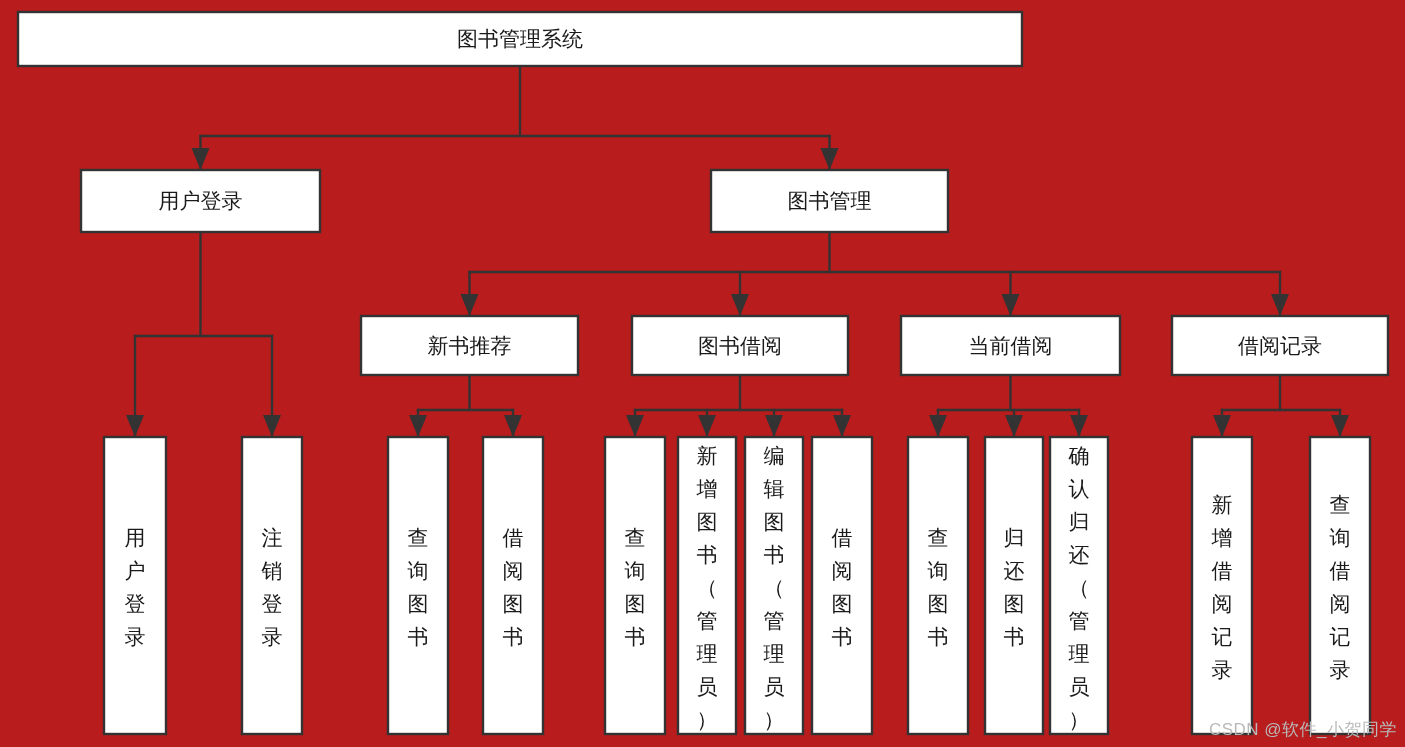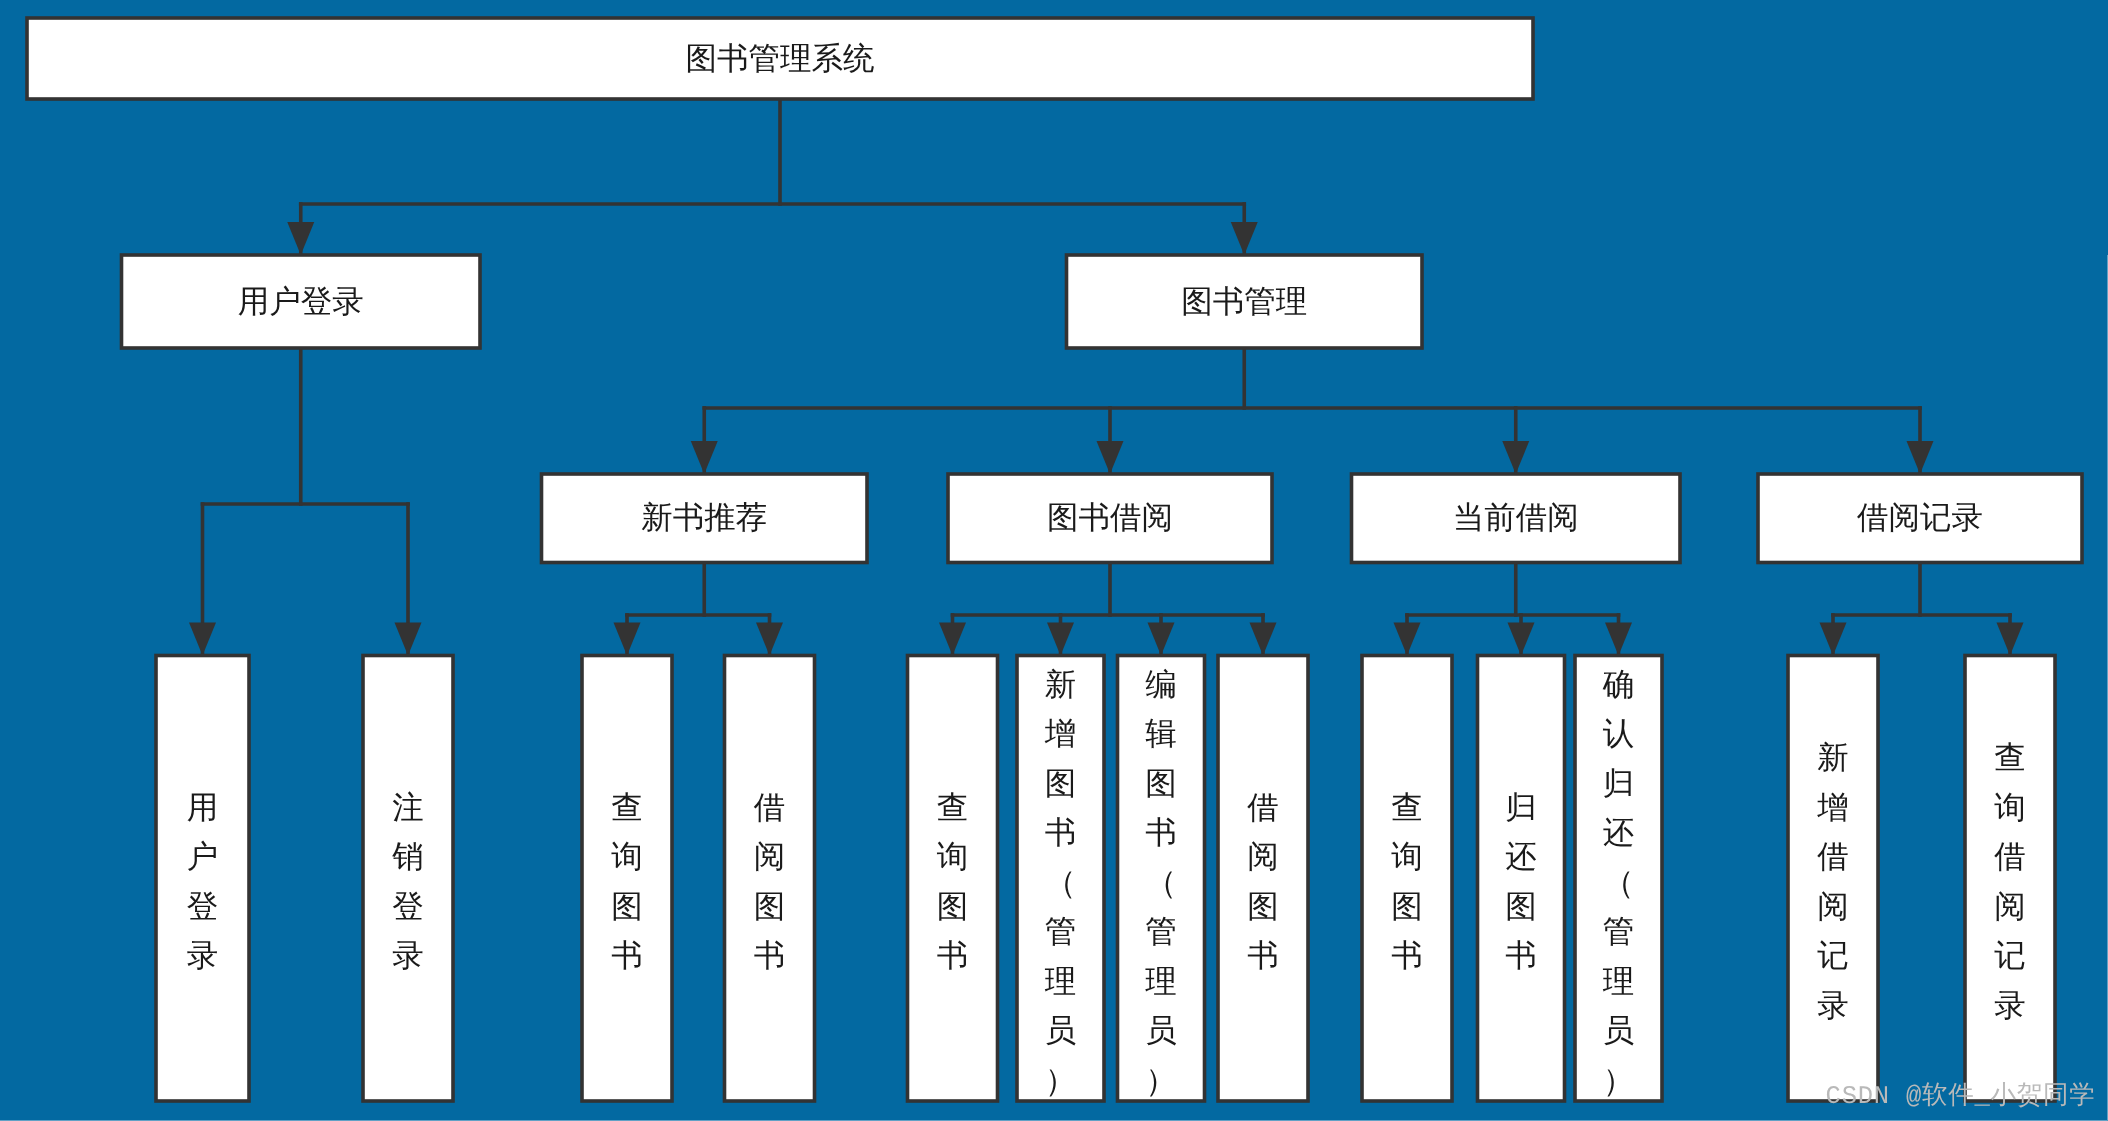--- a/index.html
+++ b/index.html
@@ -12,21 +12,21 @@
     width: 1405px;
     height: 747px;
     font-family: "DejaVu Sans", "Liberation Sans", sans-serif;
     overflow: hidden;
     position: relative;
   }
   #chart-root {
     position: relative;
     width: 1405px;
     height: 747px;
-    background: #0369a1;
+    background: #b91c1c;
   }
   svg.diagram {
     position: absolute;
     left: 0;
     top: 0;
     width: 1405px;
     height: 747px;
     display: block;
   }
   .node-box {
@@ -54,21 +54,21 @@
   .node-label-v {
     font-family: "DejaVu Sans", "Liberation Sans", sans-serif;
     font-size: 21px;
     fill: #1a1a1a;
     text-anchor: middle;
   }
   .watermark {
     position: absolute;
     right: 8px;
     bottom: 6px;
-    font-family: Liberation Mono, monospace;
+    font-family: Liberation Sans, sans-serif;
     font-size: 17px;
     color: #b9b9b9;
     white-space: nowrap;
     letter-spacing: 0.5px;
     user-select: none;
   }
 </style>
 </head>
 <body>
 

